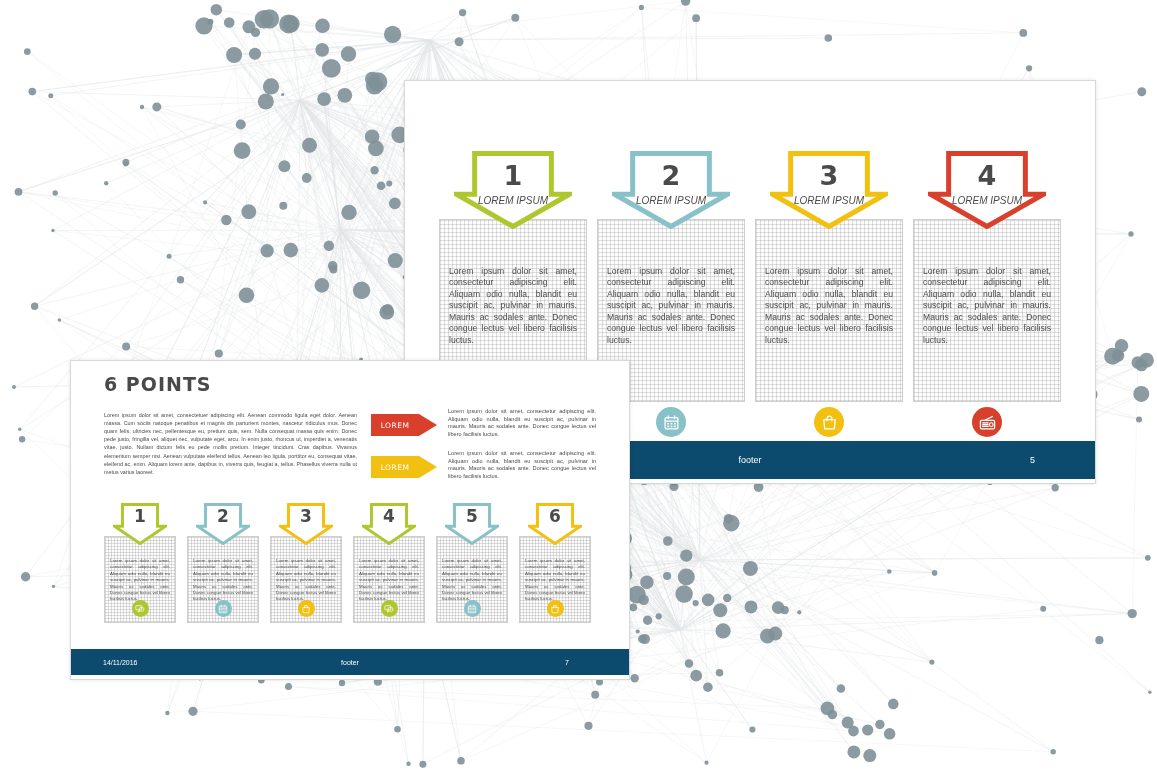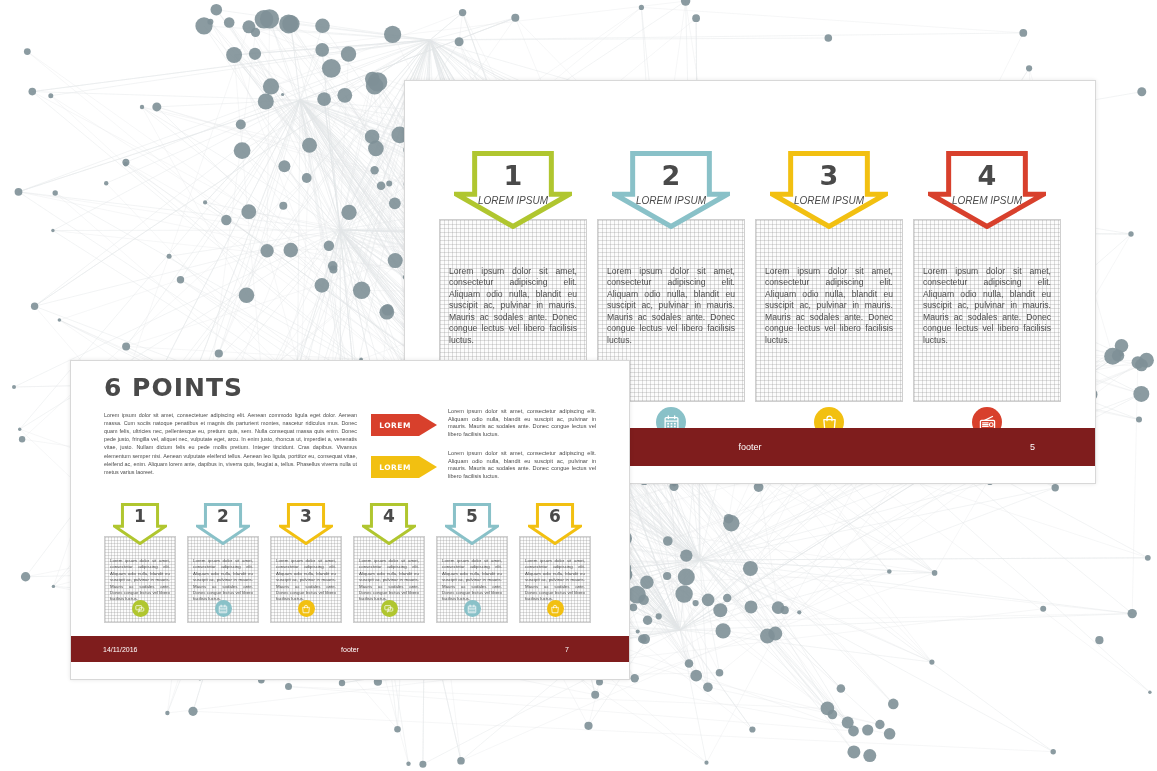--- a/index.html
+++ b/index.html
@@ -37,22 +37,22 @@
 
   .slide-title {
     font-family: "DejaVu Sans", sans-serif;
     font-weight: bold;
     color: #494949;
     letter-spacing: 1px;
   }
 
   .footer-bar {
     position: absolute;
-    left: 0; right: 0; bottom: 17px;
-    background: #7f1d1d;
+    left: 0; right: 0; bottom: 4px;
+    background: #0c4a6e;
     color: #ffffff;
     display: flex;
     align-items: center;
   }
   .footer-date  { position: absolute; }
   .footer-label { position: absolute; left: 0; right: 0; text-align: center; }
   .footer-num   { position: absolute; }
 
   
   .card {
@@ -107,21 +107,21 @@
     display: flex;
     align-items: center;
   }
   .loremarrow .tail {
     height: 100%;
     display: flex;
     align-items: center;
     justify-content: center;
     color: #fff;
     font-family: "DejaVu Sans", sans-serif;
-    font-weight: bold;
+    font-weight: normal;
     letter-spacing: 0.5px;
   }
   .loremarrow .head {
     width: 0; height: 0;
     border-top: 11px solid transparent;
     border-bottom: 11px solid transparent;
   }
   .arrow-para {
     position: absolute;
     color: #4c4c4c;
@@ -1112,21 +1112,21 @@
 
     <div class="footer-bar" style="height:38px; font-size:9px;">
       <span class="footer-date" style="left:30px;"></span>
       <span class="footer-label">footer</span>
       <span class="footer-num" style="right:60px;">5</span>
     </div>
   </div>
 
   <div class="slide" id="slide6" style="left:70px; top:360px; width:560px; height:320px;">
 
-    <div class="slide-title" style="position:absolute; left:33px; top:12px; font-size:25px;">6 POINTS</div>
+    <div class="slide-title" style="position:absolute; left:33px; top:12px; font-size:19px;">6 POINTS</div>
 
     <div class="lead-para" style="left:33px; top:50px; width:253px; font-size:5.4px;">Lorem ipsum dolor sit amet, consectetuer adipiscing elit. Aenean commodo ligula eget dolor. Aenean massa. Cum sociis natoque penatibus et magnis dis parturient montes, nascetur ridiculus mus. Donec quam felis, ultricies nec, pellentesque eu, pretium quis, sem. Nulla consequat massa quis enim. Donec pede justo, fringilla vel, aliquet nec, vulputate eget, arcu. In enim justo, rhoncus ut, imperdiet a, venenatis vitae, justo. Nullam dictum felis eu pede mollis pretium. Integer tincidunt. Cras dapibus. Vivamus elementum semper nisi. Aenean vulputate eleifend tellus. Aenean leo ligula, porttitor eu, consequat vitae, eleifend ac, enim. Aliquam lorem ante, dapibus in, viverra quis, feugiat a, tellus. Phasellus viverra nulla ut metus varius laoreet.</div>
 
     <div id="six-arrows">
         <div class="loremarrow" style="left: 300px; top: 53px; height: 22px;">
           <div class="tail" style="background: rgb(216, 64, 44); width: 48px; font-size: 7.5px;">LOREM</div>
           <div class="head" style="border-left: 18px solid rgb(216, 64, 44);"></div>
         </div>
         <div class="arrow-para" style="left: 377px; top: 47px; width: 148px; font-size: 5.6px;">Lorem ipsum dolor sit amet, consectetur adipiscing elit. Aliquam odio nulla, blandit eu suscipit ac, pulvinar in mauris. Mauris ac sodales ante. Donec congue lectus vel libero facilisis luctus.</div>
         <div class="loremarrow" style="left: 300px; top: 95px; height: 22px;">

